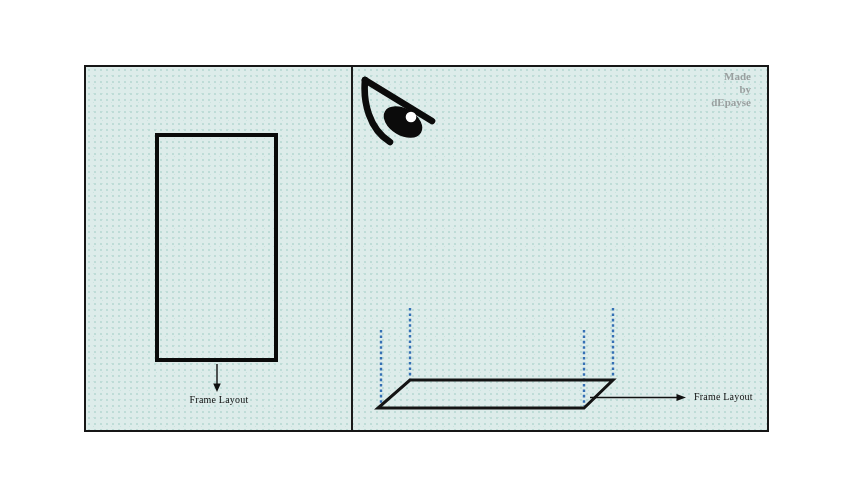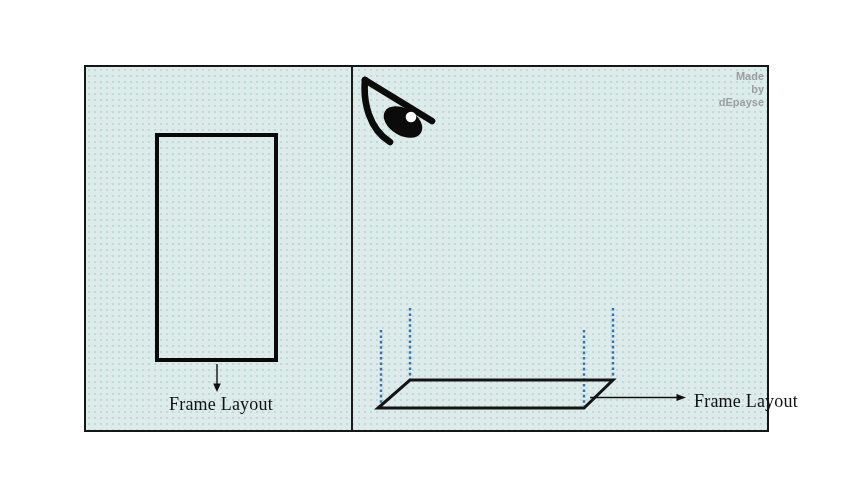--- a/index.html
+++ b/index.html
@@ -35,21 +35,21 @@
     width:123px;height:229px;
     box-sizing:border-box;
     border:4px solid #0a0a0a;
   }
   .down-arrow{
     position:absolute;
     left:123px;top:297px;
   }
   .label{
     position:absolute;
-    font-size:18px;
+    font-size:10px;
     color:#111111;
     letter-spacing:0.2px;
     white-space:nowrap;
   }
   .label-left{
     left:83px;top:327px;
     width:100px;
     text-align:center;
   }
   .label-right{
@@ -58,23 +58,23 @@
   .eye{
     position:absolute;
     left:275px;top:9px;
   }
   .persp{
     position:absolute;
     left:286px;top:232px;
   }
   .credit{
     position:absolute;
-    top:3px;right:3px;
+    top:3px;right:16px;
     text-align:right;
-    font-family:Liberation Sans, sans-serif;
+    font-family:Liberation Serif, serif;
     font-size:11px;
     font-weight:700;
     line-height:13px;
     color:#9aa0a0;
   }
 </style>
 </head>
 <body>
 
 <div class="frame">

